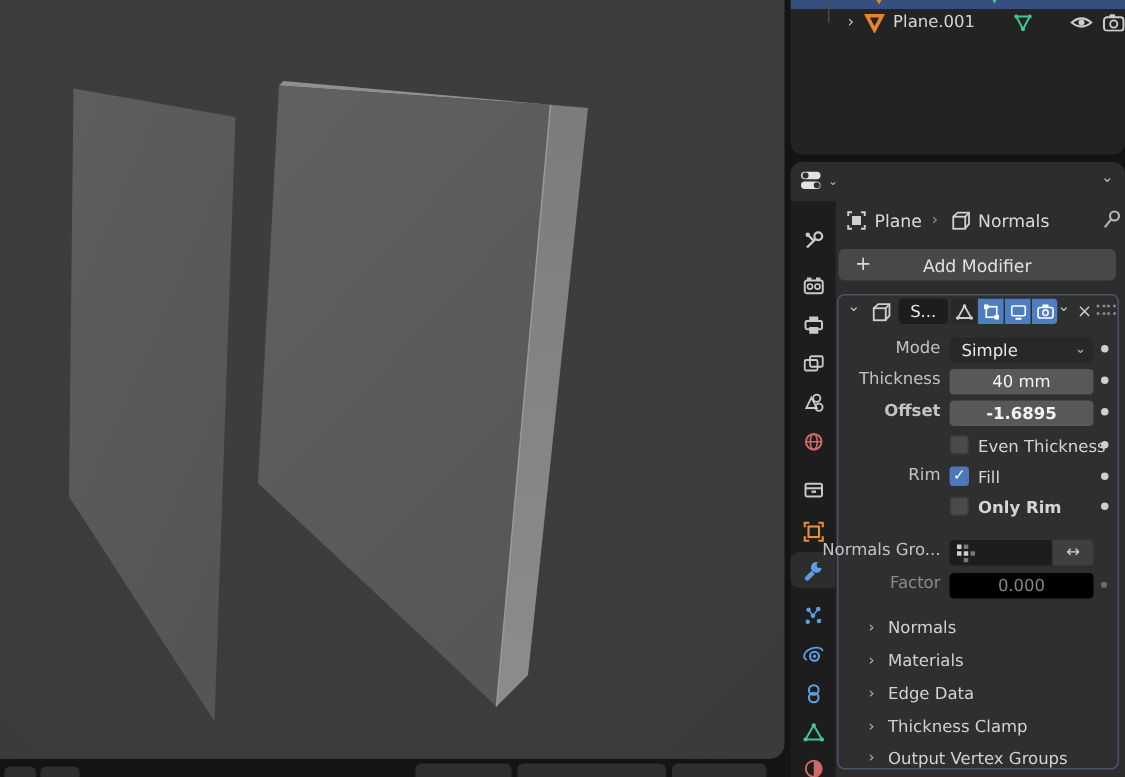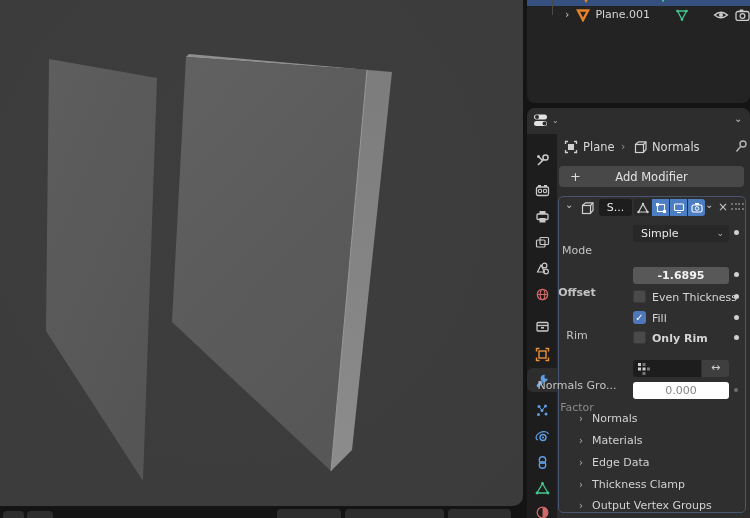--- a/index.html
+++ b/index.html
@@ -51,25 +51,25 @@
   
   #add-modifier { position:absolute; left:2px; top:32px; width:185px; height:21px;
                   background:#484848; border-radius:4px; color:#e2e2e2; font-size:11.5px;
                   display:flex; align-items:center; justify-content:center; cursor:pointer; }
   #add-modifier .plus { position:absolute; left:11px; font-size:13px; color:#dcdcdc; }
 
   
   #mod-panel { position:absolute; left:1px; top:62px; width:188px; height:317px;
                background:#2f2f2f; border:1px solid #475571; border-radius:5px; font-size:11px; }
   .mp-row { position:absolute; left:0; width:186px; height:20px; }
-  .mp-label { position:absolute; right:118px; top:20px; width:100px; text-align:center;
+  .mp-label { position:absolute; right:118px; top:1px; width:100px; text-align:right;
               color:#c3c3c3; white-space:nowrap; }
   .widget { position:absolute; left:74px; top:1px; width:96px; height:17px; border-radius:3px; }
   .w-slider { background:#585858; color:#f2f2f2; text-align:center; line-height:17px; }
-  .w-slider.disabled { background:#ffffff; color:#858585; }
+  .w-slider.disabled { background:#000000; color:#858585; }
   .w-dd { background:#282828; color:#e8e8e8; line-height:17px; padding-left:8px; }
   .w-dd .dd-ch { position:absolute; right:5px; top:0; color:#b5b5b5; font-size:9px; line-height:17px; }
   .anim-dot { position:absolute; left:175px; top:6px; width:5px; height:5px; border-radius:50%;
               background:#cfcfcf; cursor:pointer; }
   .anim-dot.dim { background:#6f6f6f; width:4px; height:4px; top:7px; }
   .cb { position:absolute; left:74px; top:2px; width:13px; height:13px; border-radius:2.5px;
         background:#4a4a4a; border:1px solid #3a3a3a; cursor:pointer;
         display:flex; align-items:center; justify-content:center; }
   .cb.checked { background:#4d77b8; border-color:#4d77b8; }
   .cb .check { color:#fff; font-size:10px; line-height:1; }
@@ -372,20 +372,25 @@
 
       <div class="mp-row" style="top:27px;">
         <span class="mp-label">Mode</span>
         <div class="widget w-dd">
           <span>Simple</span>
           <span class="dd-ch">⌄</span>
         </div>
         <span class="anim-dot"></span>
       </div>
 
+      <div class="mp-row" style="top:48px;">
+        <span class="mp-label">Thickness</span>
+        <div class="widget w-slider">40 mm</div>
+        <span class="anim-dot"></span>
+      </div>
 
       <div class="mp-row" style="top:69px;font-weight:bold;">
         <span class="mp-label">Offset</span>
         <div class="widget w-slider">-1.6895</div>
         <span class="anim-dot"></span>
       </div>
 
       <div class="mp-row" style="top:91px;">
         <span class="cb"></span>
         <span class="cb-lbl">Even Thickness</span>

